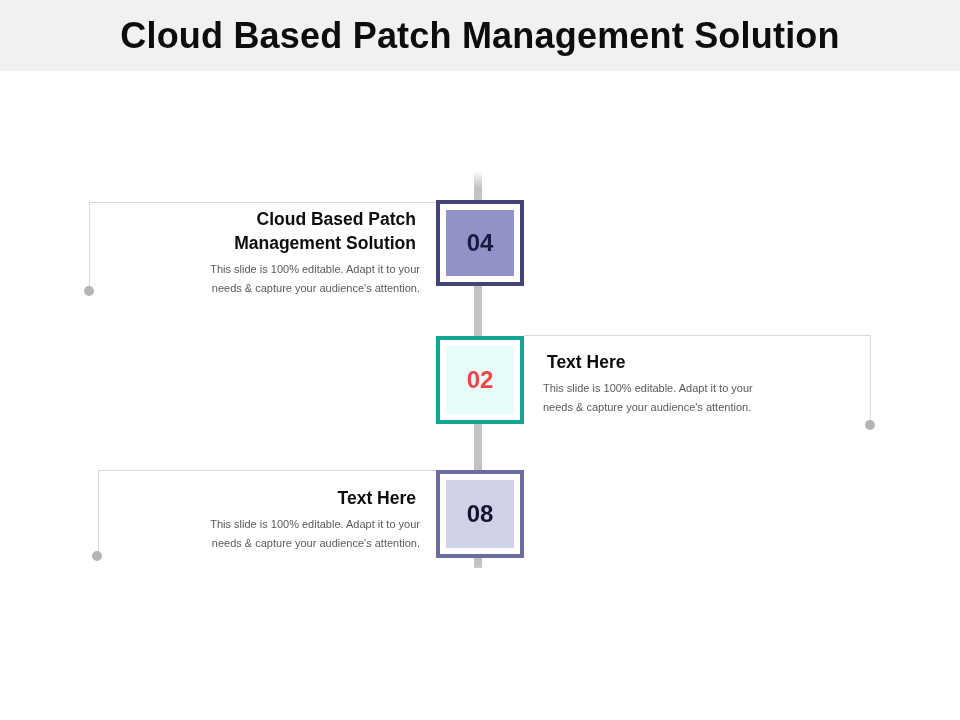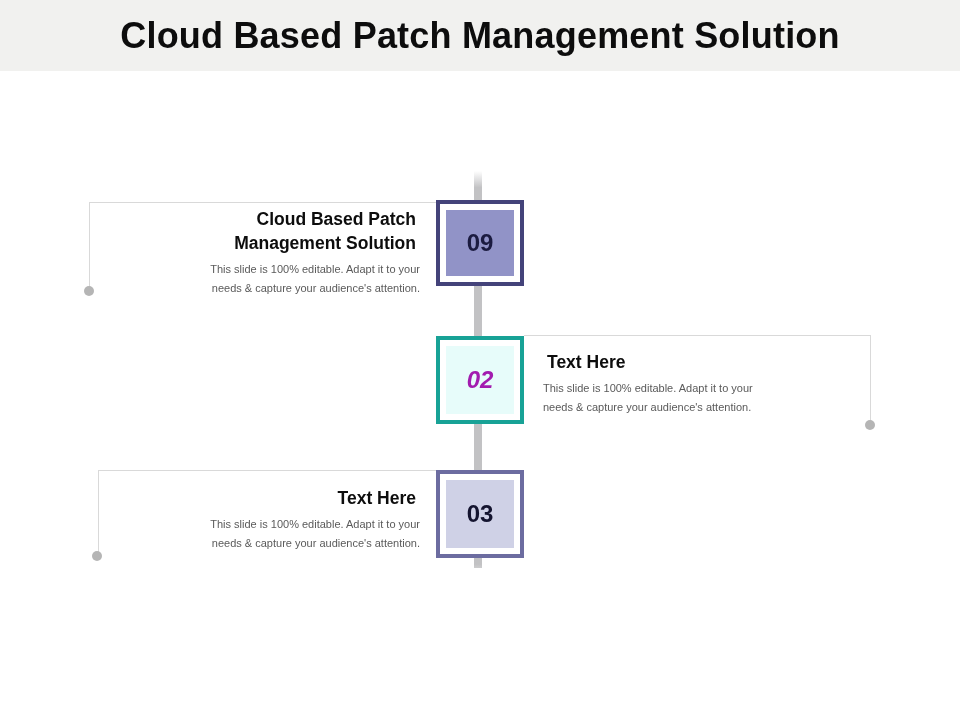--- a/index.html
+++ b/index.html
@@ -86,33 +86,33 @@
   <div class="dot dot-1"></div>
 
   <div class="frame frame-2"></div>
   <div class="dot dot-2"></div>
 
   <div class="frame frame-3"></div>
   <div class="dot dot-3"></div>
 
   <div class="num-box num-box-1" style="border-color: rgb(68, 67, 122);">
     <div class="num-inner" style="background: rgb(145, 147, 199);">
-      <span class="num" style="color: rgb(27, 27, 64);">09</span>
+      <span class="num" style="color: rgb(27, 27, 64);">04</span>
     </div>
   </div>
 
   <div class="num-box num-box-2" style="border-color: rgb(24, 162, 150);">
     <div class="num-inner" style="background: rgb(231, 252, 250);">
-      <span class="num" style="color: #a21caf; font-style: italic;">02</span>
+      <span class="num" style="color: #ef4444;">02</span>
     </div>
   </div>
 
   <div class="num-box num-box-3" style="border-color: rgb(108, 108, 160);">
     <div class="num-inner" style="background: rgb(207, 209, 230);">
-      <span class="num" style="color: rgb(20, 20, 47);">03</span>
+      <span class="num" style="color: rgb(20, 20, 47);">08</span>
     </div>
   </div>
 
   <div class="text-block text-1">
     <p class="heading">Cloud Based Patch
 Management Solution</p>
     <p class="body">This slide is 100% editable.  Adapt it to your
 needs &amp; capture your audience's attention.</p>
   </div>
 

